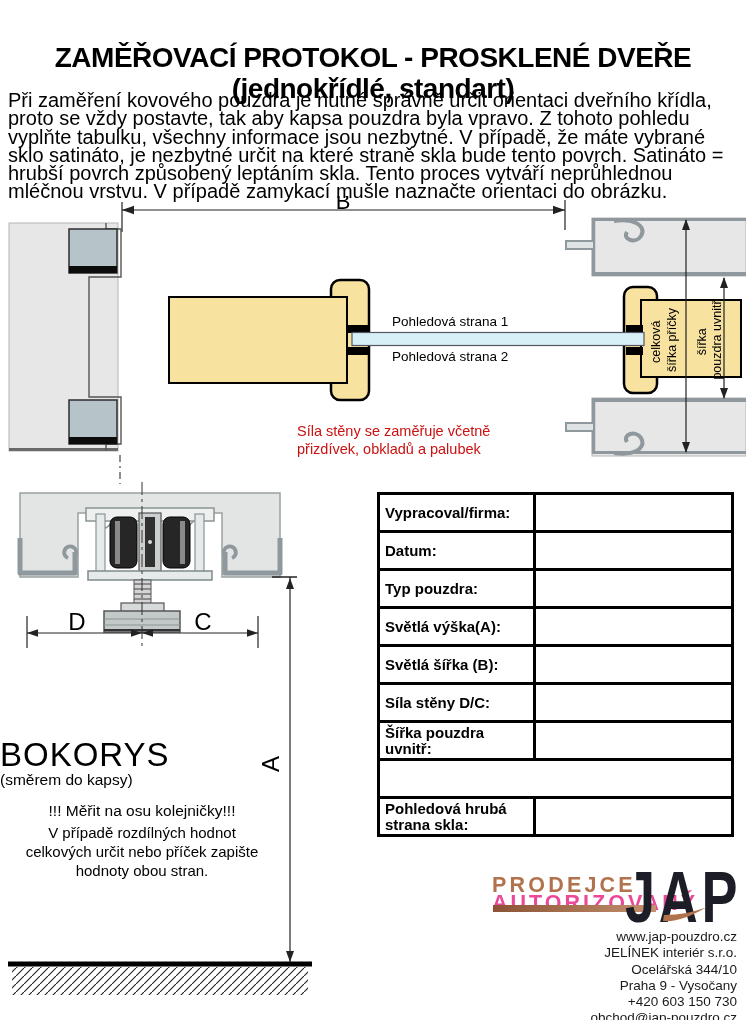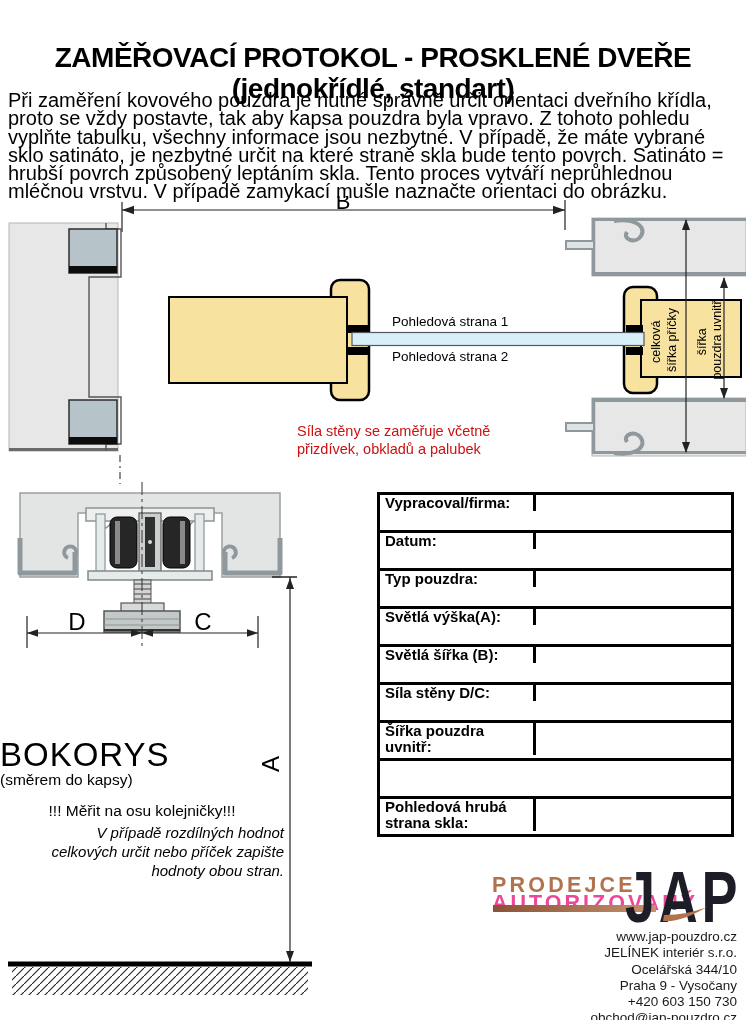--- a/index.html
+++ b/index.html
@@ -9,25 +9,25 @@
          font-weight:bold;font-size:28px;line-height:31px;letter-spacing:-0.5px;margin-top:37px;}
   .intro{position:absolute;top:91px;left:8px;width:733px;margin:0;
          font-size:20px;line-height:18.3px;}
   svg text{font-family:"Liberation Sans","DejaVu Sans",sans-serif;}
   .plan-svg{position:absolute;left:0;top:196px;}
   .bok-svg{position:absolute;left:0;top:480px;}
   .bok-title{position:absolute;left:0;top:736px;width:284px;text-align:left;
              font-size:33px;letter-spacing:1px;}
   .bok-sub{position:absolute;left:0;top:771px;width:284px;text-align:left;font-size:15.5px;}
   .bok-warn{position:absolute;left:0;top:790px;width:284px;text-align:center;font-size:15.5px;margin-top:12px;}
-  .bok-note{position:absolute;left:0;top:823px;width:284px;text-align:right;
-            font-size:15px;line-height:19px;font-style:italic;}
+  .bok-note{position:absolute;left:0;top:823px;width:284px;text-align:center;
+            font-size:15px;line-height:19px;}
   .form{position:absolute;left:377px;top:492px;width:357px;border:3px solid #000;
         box-sizing:border-box;background:#fff;}
-  .form-row{display:flex;height:38px;box-sizing:border-box;border-bottom:3px solid #000;flex-direction:column;}
+  .form-row{display:flex;height:38px;box-sizing:border-box;border-bottom:3px solid #000;}
   .form-row:last-child{border-bottom:none;height:35px;}
   .form-label{width:156px;box-sizing:border-box;border-right:3px solid #000;
               font-weight:bold;font-size:15px;line-height:16px;display:flex;
               align-items:center;padding-left:5px;padding-right:2px;}
   .form-value{flex:1;}
   .dealer-l1{position:absolute;left:492px;top:848px;font-size:21.5px;font-weight:bold;
              letter-spacing:3px;color:#ec4899;margin-top:43px;}
   .dealer-l2{position:absolute;left:492px;top:873px;font-size:21.5px;font-weight:bold;
              letter-spacing:3.2px;color:#b1734e;}
   .dealer-bar{position:absolute;left:493px;top:905px;width:163px;height:7px;

